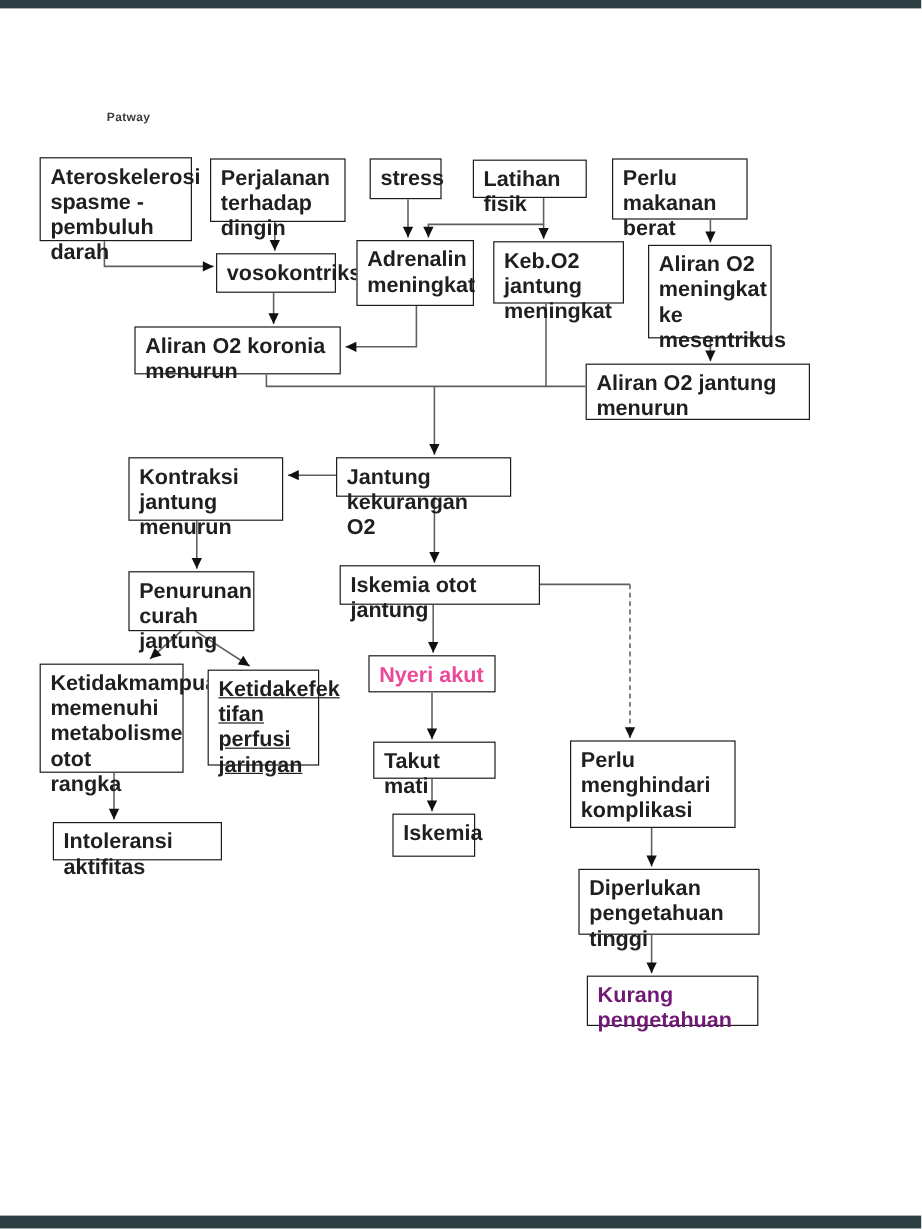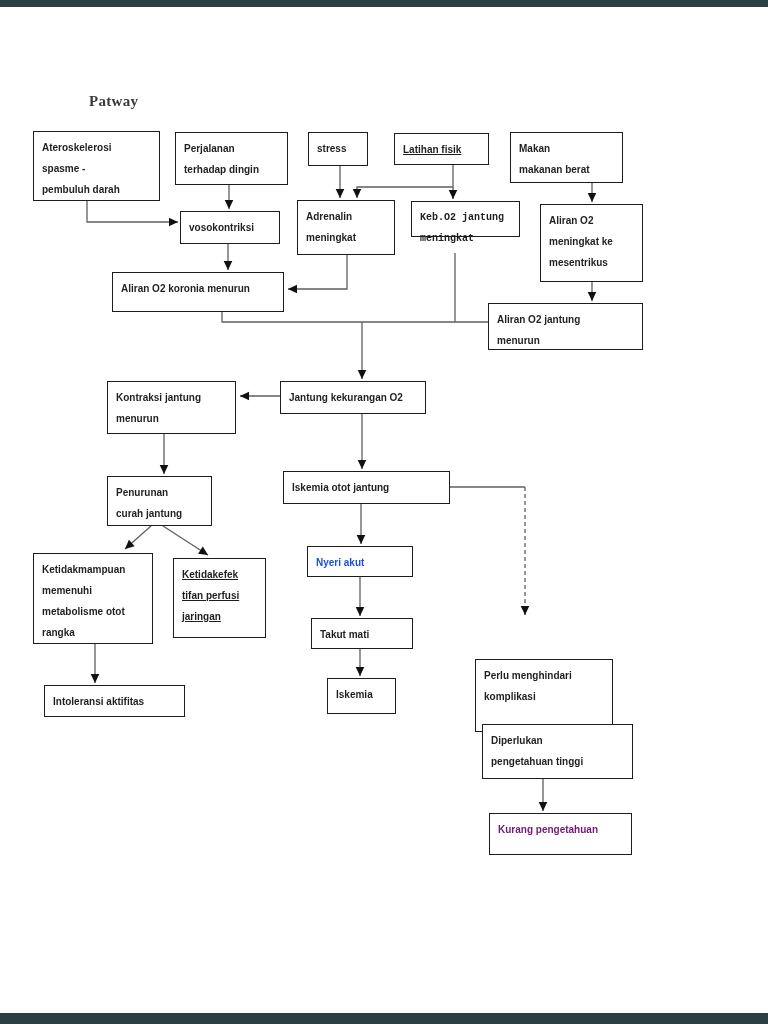--- a/index.html
+++ b/index.html
@@ -6,28 +6,28 @@
   #canvas{
     position:relative;width:768px;height:1024px;overflow:hidden;
     background:#ffffff;
     font-family:"Liberation Sans","DejaVu Sans",sans-serif;
   }
   .chrome-bar{position:absolute;left:0;width:768px;}
   #chrome-top{top:0;height:7px;}
   #chrome-bottom{bottom:0;height:11px;}
   .page-title{
     position:absolute;left:89px;top:93px;
-    font-family:Liberation Serif, serif;
-    font-weight:bold;font-size:15px;color:#3a3a3a;letter-spacing:0.3px;
+    font-family:Liberation Sans, sans-serif;
+    font-weight:bold;font-size:10px;color:#3a3a3a;letter-spacing:0.3px;
   }
   .node{
     position:absolute;box-sizing:border-box;background:#ffffff;
     border:1.5px solid #1c1c1c;
     padding:5px 8px 4px 8px;
-    font-weight:bold;font-size:10px;line-height:21px;color:#1f1f1f;
+    font-weight:bold;font-size:18px;line-height:21px;color:#1f1f1f;
     white-space:pre-line;
   }
   #connector-layer{position:absolute;left:0;top:0;pointer-events:none;}
 </style>
 </head>
 <body>
 
 <div id="canvas">
   <div id="chrome-top" class="chrome-bar" style="background: rgb(44, 63, 67);"></div>
   <div id="chrome-bottom" class="chrome-bar" style="background: rgb(44, 63, 67);"></div>
@@ -81,49 +81,49 @@
       <polyline points="543,779 543,811" fill="none" stroke="#5f5f5f" stroke-width="1.3"></polyline>
       <polygon points="543,811 538.7,802 547.3,802" fill="#111111"></polygon>
     </svg>
   <div id="nodes">
       <div class="node" style="left: 33px; top: 131px; width: 127px; height: 70px; border-color: rgb(28, 28, 28); color: rgb(31, 31, 31);">Ateroskelerosi
 spasme -
 pembuluh darah</div>
       <div class="node" style="left: 175px; top: 132px; width: 113px; height: 53px; border-color: rgb(28, 28, 28); color: rgb(31, 31, 31);">Perjalanan
 terhadap dingin</div>
       <div class="node" style="left: 308px; top: 132px; width: 60px; height: 34px; border-color: rgb(28, 28, 28); color: rgb(31, 31, 31);">stress</div>
-      <div class="node" style="left: 394px; top: 133px; width: 95px; height: 32px; border-color: rgb(28, 28, 28); color: rgb(31, 31, 31); text-decoration: underline;">Latihan fisik</div>
-      <div class="node" style="left: 510px; top: 132px; width: 113px; height: 51px; border-color: rgb(28, 28, 28); color: rgb(31, 31, 31);">Makan
+      <div class="node" style="left: 394px; top: 133px; width: 95px; height: 32px; border-color: rgb(28, 28, 28); color: rgb(31, 31, 31);">Latihan fisik</div>
+      <div class="node" style="left: 510px; top: 132px; width: 113px; height: 51px; border-color: rgb(28, 28, 28); color: rgb(31, 31, 31);">Perlu
 makanan berat</div>
       <div class="node" style="left: 180px; top: 211px; width: 100px; height: 33px; border-color: rgb(28, 28, 28); color: rgb(31, 31, 31);">vosokontriksi</div>
       <div class="node" style="left: 297px; top: 200px; width: 98px; height: 55px; border-color: rgb(28, 28, 28); color: rgb(31, 31, 31);">Adrenalin
 meningkat</div>
-      <div class="node" style="left: 411px; top: 201px; width: 109px; height: 36px; border-color: rgb(28, 28, 28); color: rgb(31, 31, 31); font-family: Liberation Mono, monospace;">Keb.O2 jantung
+      <div class="node" style="left: 411px; top: 201px; width: 109px; height: 52px; border-color: rgb(28, 28, 28); color: rgb(31, 31, 31);">Keb.O2 jantung
 meningkat</div>
       <div class="node" style="left: 540px; top: 204px; width: 103px; height: 78px; border-color: rgb(28, 28, 28); color: rgb(31, 31, 31);">Aliran O2
 meningkat ke
 mesentrikus</div>
       <div class="node" style="left: 112px; top: 272px; width: 172px; height: 40px; border-color: rgb(28, 28, 28); color: rgb(31, 31, 31);">Aliran O2 koronia menurun</div>
-      <div class="node" style="left: 488px; top: 303px; width: 155px; height: 47px; border-color: rgb(28, 28, 28); color: rgb(31, 31, 31);">Aliran O2 jantung
+      <div class="node" style="left: 488px; top: 303px; width: 187px; height: 47px; border-color: rgb(28, 28, 28); color: rgb(31, 31, 31);">Aliran O2 jantung
 menurun</div>
       <div class="node" style="left: 107px; top: 381px; width: 129px; height: 53px; border-color: rgb(28, 28, 28); color: rgb(31, 31, 31);">Kontraksi jantung
 menurun</div>
       <div class="node" style="left: 280px; top: 381px; width: 146px; height: 33px; border-color: rgb(28, 28, 28); color: rgb(31, 31, 31);">Jantung kekurangan O2</div>
       <div class="node" style="left: 107px; top: 476px; width: 105px; height: 50px; border-color: rgb(28, 28, 28); color: rgb(31, 31, 31);">Penurunan
 curah jantung</div>
       <div class="node" style="left: 283px; top: 471px; width: 167px; height: 33px; border-color: rgb(28, 28, 28); color: rgb(31, 31, 31);">Iskemia otot jantung</div>
       <div class="node" style="left: 33px; top: 553px; width: 120px; height: 91px; border-color: rgb(28, 28, 28); color: rgb(31, 31, 31);">Ketidakmampuan
 memenuhi
 metabolisme otot
 rangka</div>
       <div class="node" style="left: 173px; top: 558px; width: 93px; height: 80px; border-color: rgb(28, 28, 28); color: rgb(31, 31, 31); text-decoration: underline;">Ketidakefek
 tifan perfusi
 jaringan</div>
-      <div class="node" style="left: 307px; top: 546px; width: 106px; height: 31px; border-color: rgb(28, 28, 28); color: #1d4ed8;">Nyeri akut</div>
-      <div class="node" style="left: 475px; top: 617px; width: 138px; height: 73px; border-color: rgb(28, 28, 28); color: rgb(31, 31, 31); margin-top: 42px;">Perlu menghindari
+      <div class="node" style="left: 307px; top: 546px; width: 106px; height: 31px; border-color: rgb(28, 28, 28); color: #ec4899;">Nyeri akut</div>
+      <div class="node" style="left: 475px; top: 617px; width: 138px; height: 73px; border-color: rgb(28, 28, 28); color: rgb(31, 31, 31);">Perlu menghindari
 komplikasi</div>
       <div class="node" style="left: 311px; top: 618px; width: 102px; height: 31px; border-color: rgb(28, 28, 28); color: rgb(31, 31, 31);">Takut mati</div>
       <div class="node" style="left: 327px; top: 678px; width: 69px; height: 36px; border-color: rgb(28, 28, 28); color: rgb(31, 31, 31);">Iskemia</div>
       <div class="node" style="left: 44px; top: 685px; width: 141px; height: 32px; border-color: rgb(28, 28, 28); color: rgb(31, 31, 31);">Intoleransi aktifitas</div>
       <div class="node" style="left: 482px; top: 724px; width: 151px; height: 55px; border-color: rgb(28, 28, 28); color: rgb(31, 31, 31);">Diperlukan
 pengetahuan tinggi</div>
       <div class="node" style="left: 489px; top: 813px; width: 143px; height: 42px; border-color: rgb(28, 28, 28); color: #701a75;">Kurang pengetahuan</div>
     </div>
 </div>
 

